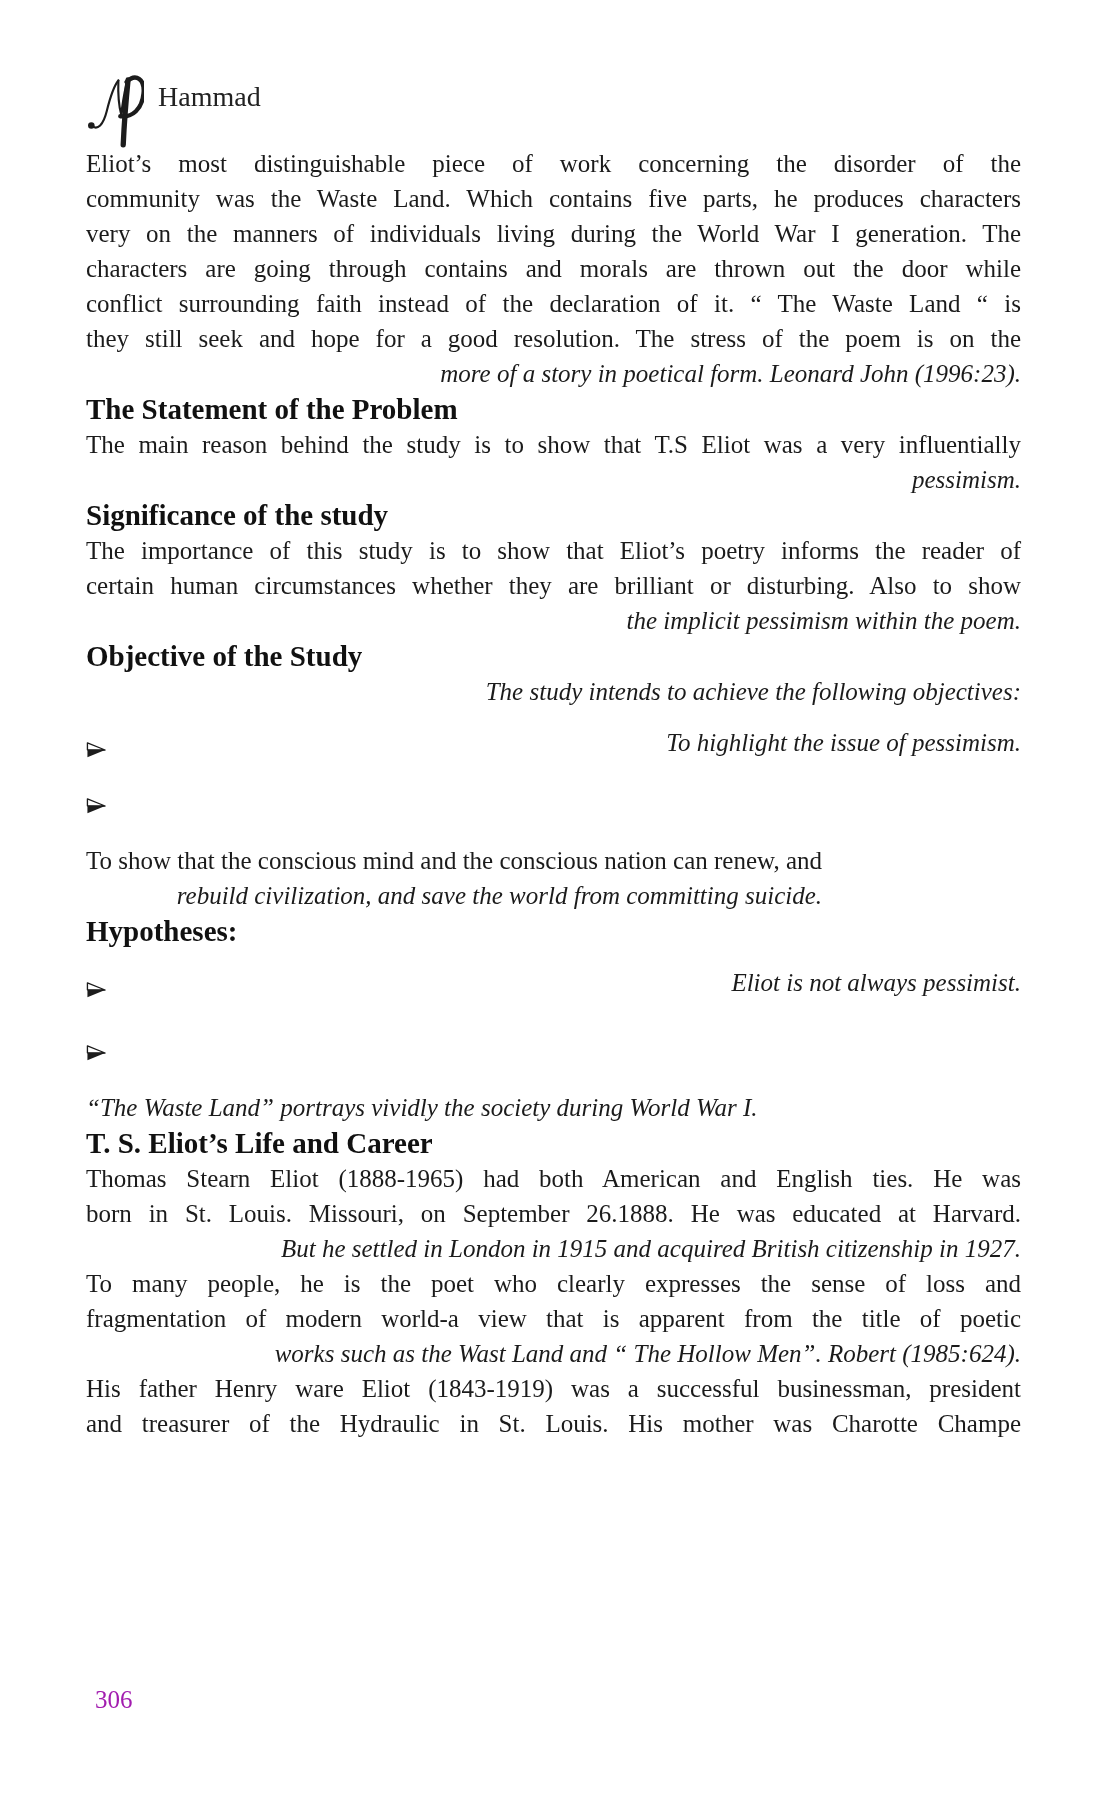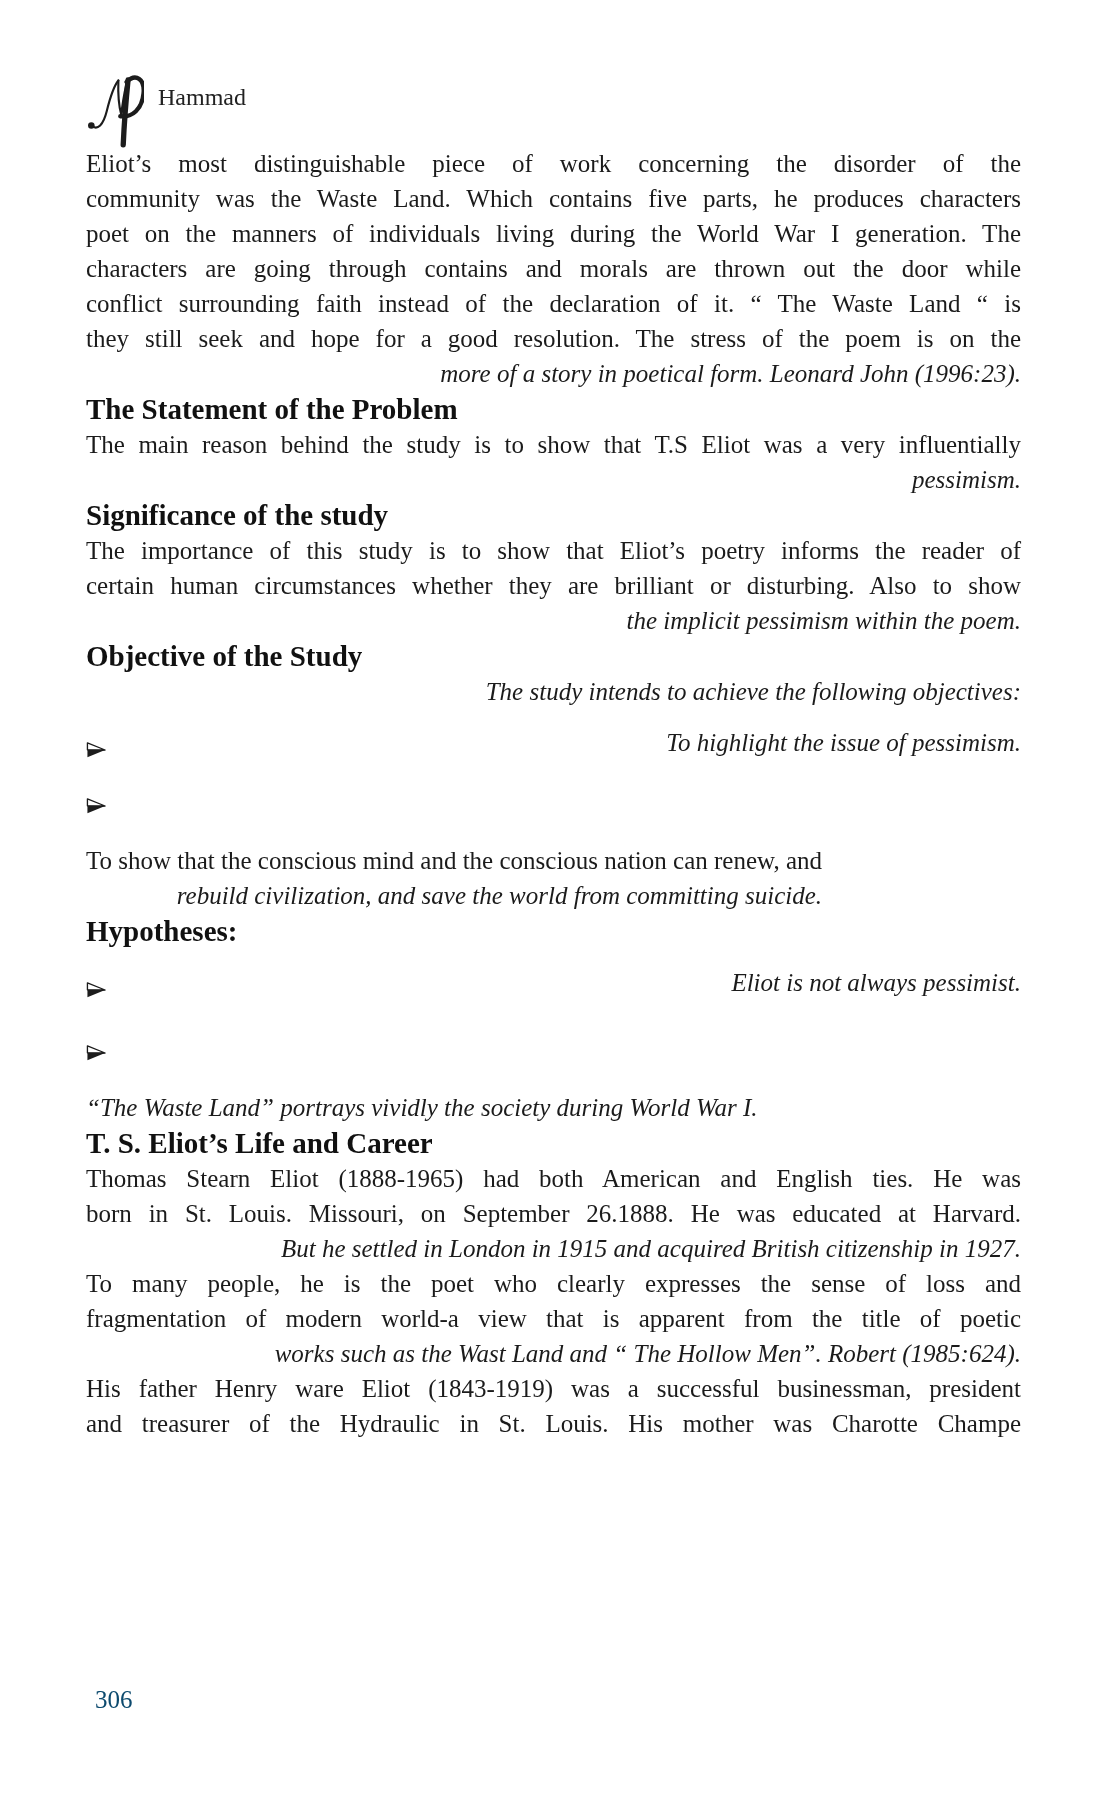--- a/index.html
+++ b/index.html
@@ -8,21 +8,21 @@
     width: 1119px; height: 1800px;
     background: #ffffff;
     color: #1b1b1b;
     font-family: "Liberation Serif", "DejaVu Serif", serif;
   }
   .page { position: relative; width: 1119px; height: 1800px; overflow: hidden; background: #ffffff; }
   .content { position: absolute; left: 86px; top: 0; width: 935px; }
 
   .header { margin-top: 70px; height: 76px; display: flex; align-items: flex-start; }
   .logo { width: 58px; height: 78px; flex: 0 0 auto; }
-  .author { font-size: 24px; line-height: 30px; margin-left: 14px; margin-top: 12px; color: #222; }
+  .author { font-size: 28px; line-height: 30px; margin-left: 14px; margin-top: 12px; color: #222; }
 
   p.para { margin: 0; font-size: 25px; line-height: 35px; }
   .jl  { display: block; text-align: justify; text-align-last: justify; }
   .jle { display: block; text-align: right; font-style: italic; }
 
   h2.heading { font-size: 29px; line-height: 36px; font-weight: 700; margin: 0; color: #111; }
   .h-statement { margin-top: 58px; margin-bottom: 27px; }
   .h-signif    { margin-top: 50px; margin-bottom: 16px; }
   .h-objective { margin-top: 52px; margin-bottom: 18px; }
   .h-hypo      { margin-top: 28px; margin-bottom: 16px; }
@@ -31,21 +31,21 @@
   .mt20 { margin-top: 20px; }
   .mt16 { margin-top: 16px; }
 
   .bullets { margin-top: 16px; }
   .bullet { display: flex; align-items: flex-start; font-size: 25px; line-height: 35px; margin-bottom: 13px; }
   .bullets-hypo .bullet { margin-bottom: 20px; }
   .bullet:last-child { margin-bottom: 0; flex-direction: column; }
   .bullet-marker { width: 62px; flex: 0 0 62px; padding-top: 8px; }
   .bullet-text { flex: 1 1 auto; min-width: 0; }
 
-  .page-number { position: absolute; left: 95px; top: 1686px; font-size: 25px; color: #0c4a6e; }
+  .page-number { position: absolute; left: 95px; top: 1686px; font-size: 25px; color: #a21caf; }
 </style>
 </head>
 <body>
 
 <div class="page">
   <div class="content">
 
     <div class="header">
       <svg class="logo" viewBox="0 0 60 80" fill="none" stroke="#1c1c1c" stroke-linecap="round">
         <circle cx="5.5" cy="57" r="3.4" fill="#1c1c1c" stroke="none"></circle>
@@ -54,21 +54,21 @@
         <path d="M36.5,46 C38.5,32 40,20 43,11" stroke-width="2.6"></path>
         <path d="M43.5,10 C41.5,30 39.5,55 38.5,77" stroke-width="5.5"></path>
         <path d="M42,12 C52,2 61,10 59.5,24 C58,40 48,49 35.5,47.5" stroke-width="4.5"></path>
       </svg>
       <span class="author">Hammad</span>
     </div>
 
     <p class="para">
       <span class="jl">Eliot’s most distinguishable piece of work concerning the disorder of the</span>
       <span class="jl">community was the Waste Land. Which contains five parts, he produces characters</span>
-      <span class="jl">poet on the manners of individuals living during the World War I generation. The</span>
+      <span class="jl">very on the manners of individuals living during the World War I generation. The</span>
       <span class="jl">characters are going through contains and morals are thrown out the door while</span>
       <span class="jl">conflict surrounding faith instead of the declaration of it. “ The Waste Land “ is</span>
       <span class="jl">they still seek and hope for a good resolution. The stress of the poem is on the</span>
       <span class="jle">more of a story in poetical form. Leonard John (1996:23).</span>
     </p>
 
     <h2 class="heading h-statement">The Statement of the Problem</h2>
     <p class="para">
       <span class="jl">The main reason behind the study is to show that T.S Eliot was a very influentially</span>
       <span class="jle">pessimism.</span>

